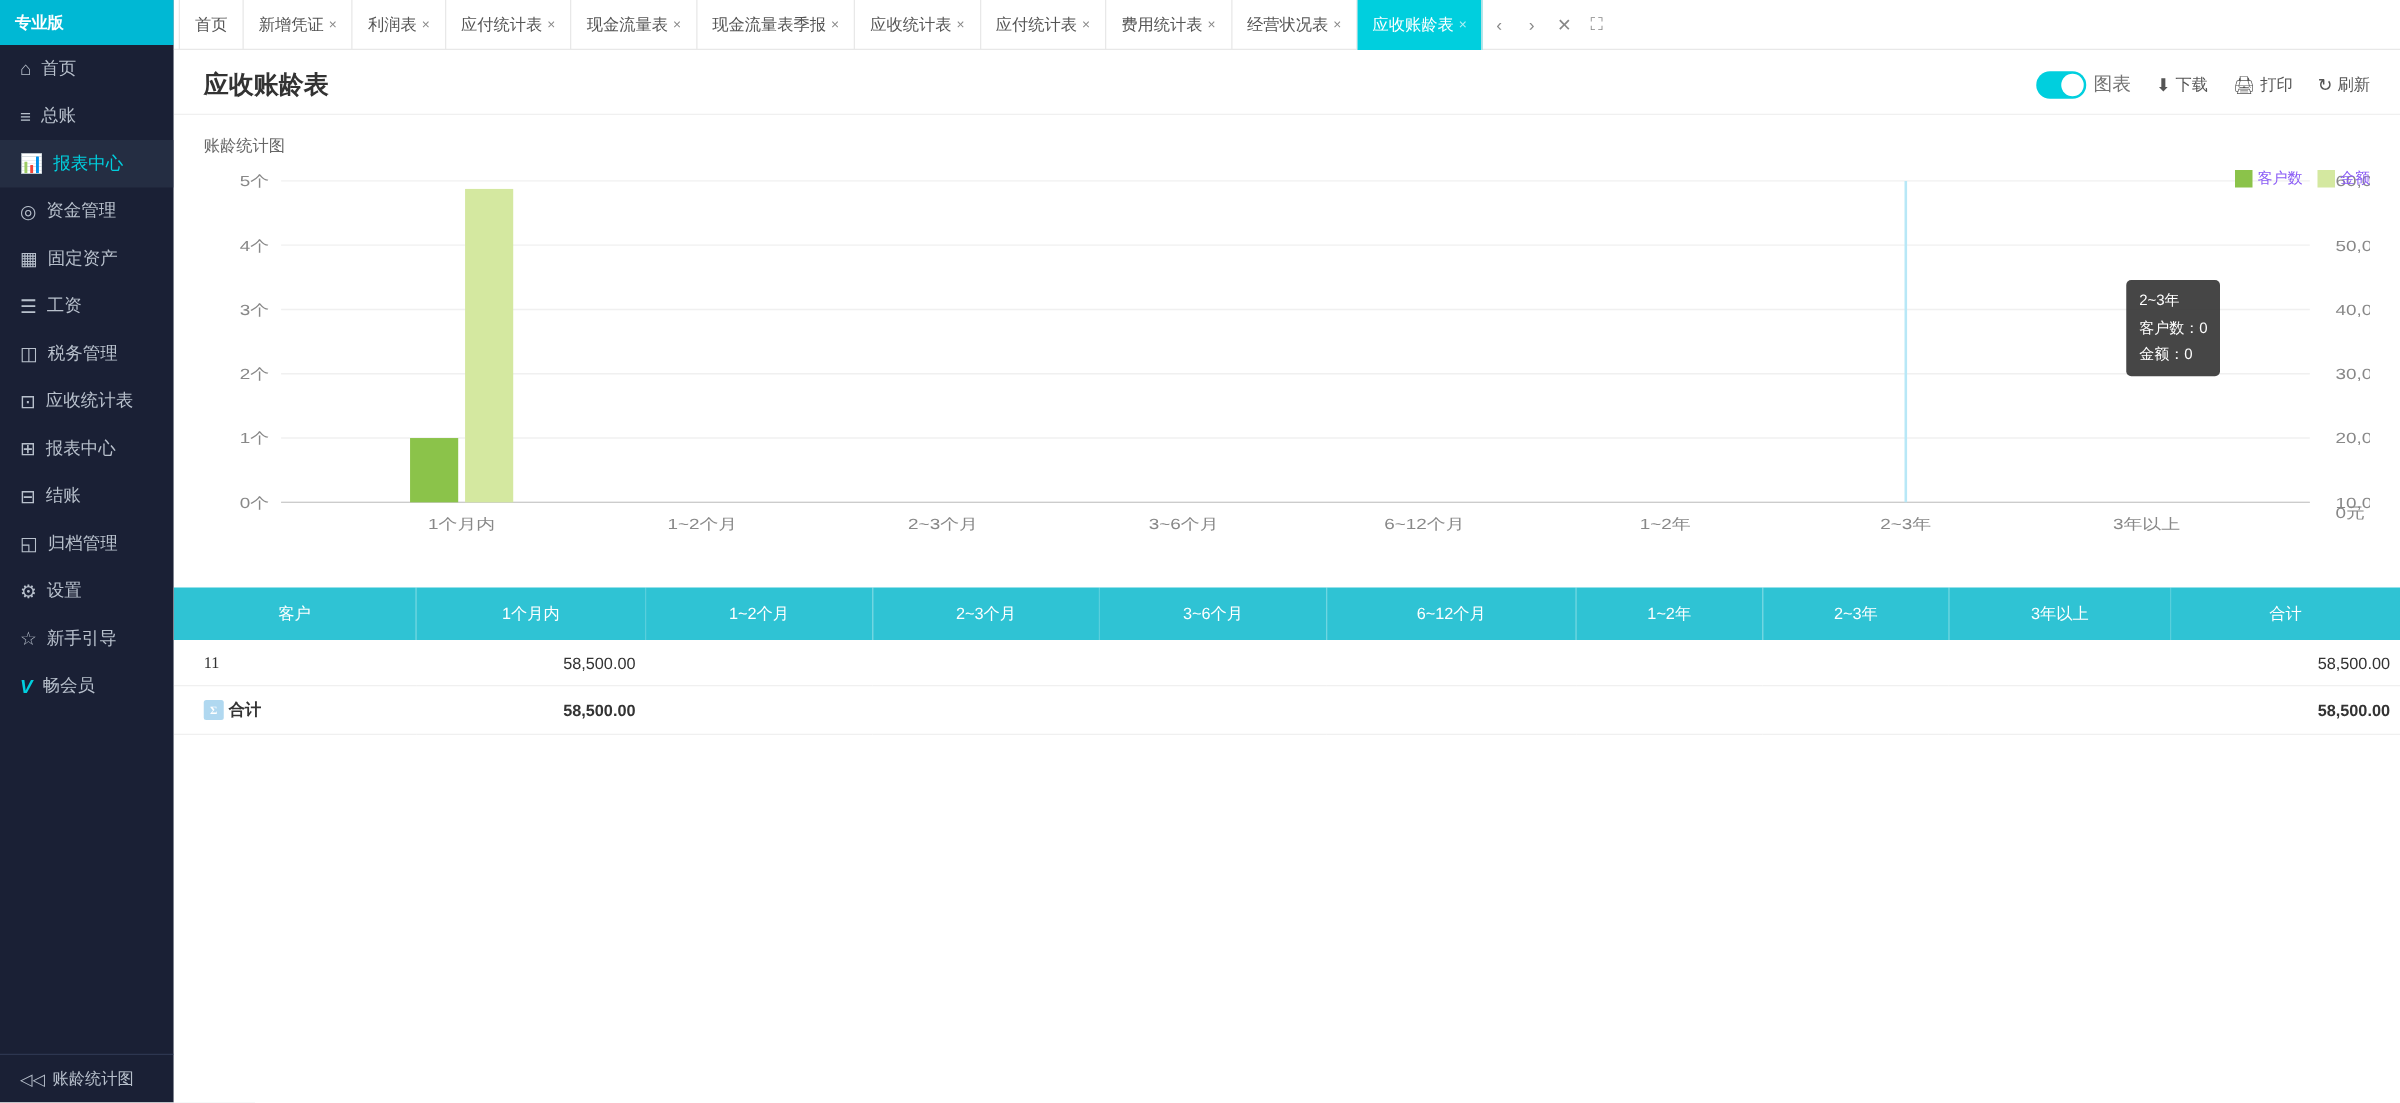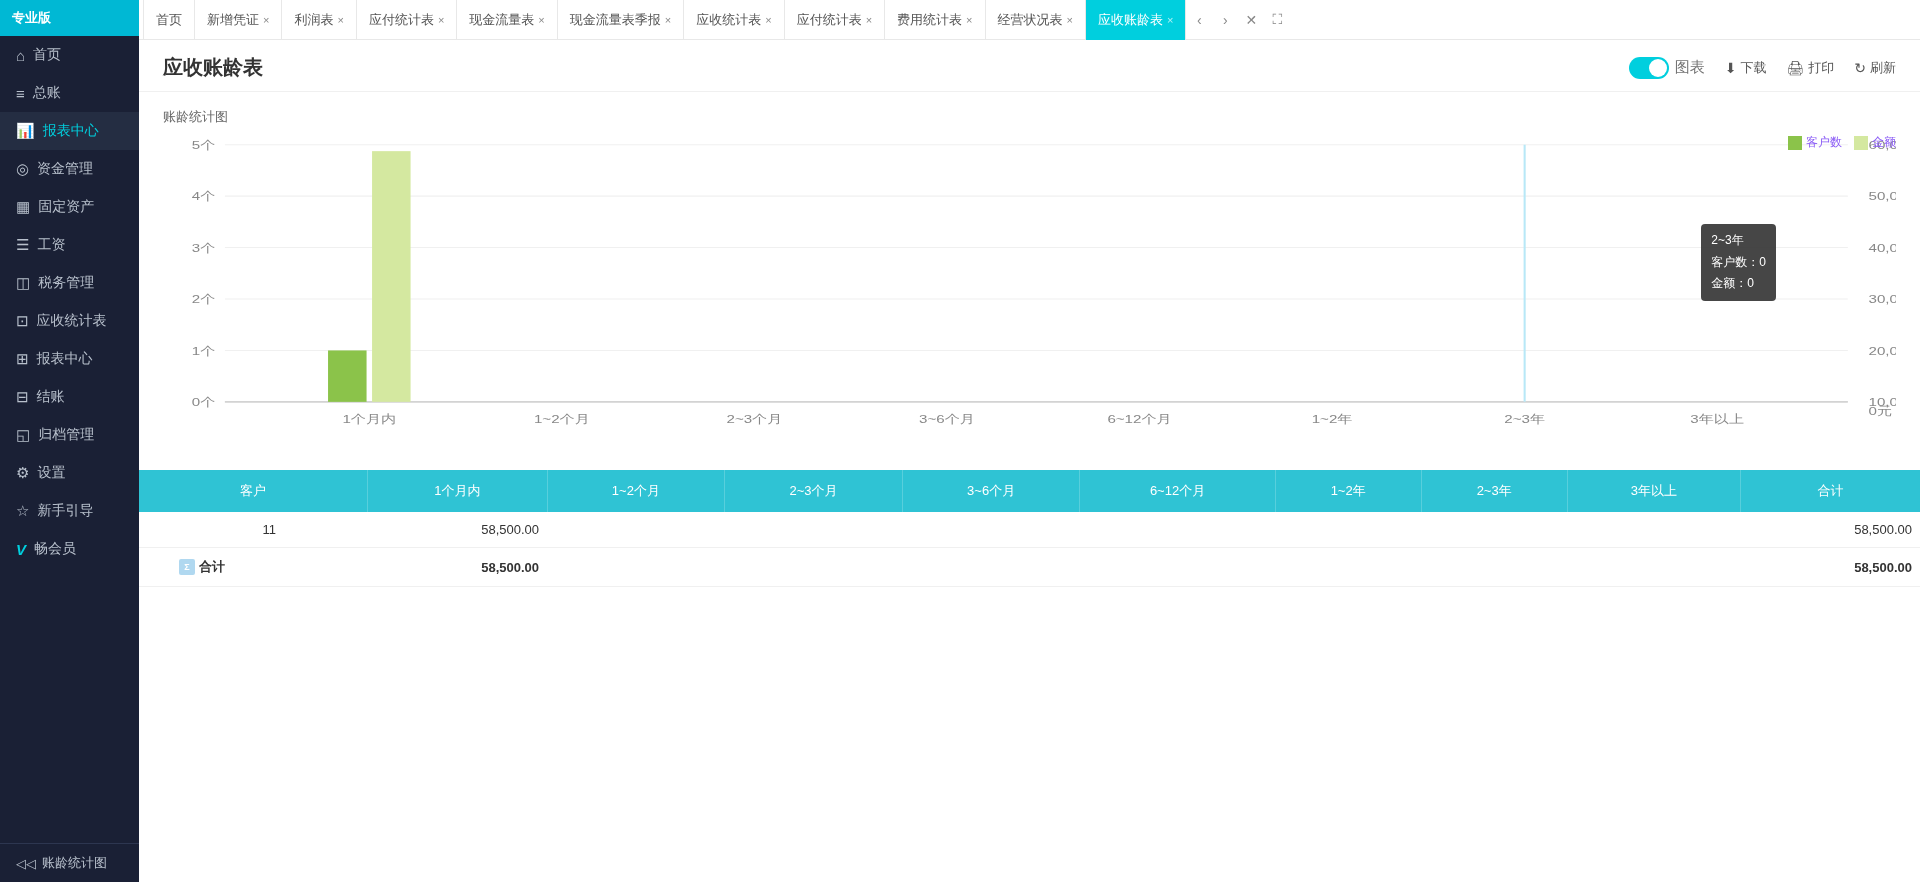--- a/index.html
+++ b/index.html
@@ -240,21 +240,21 @@
     .data-table thead th:last-child { border-right: none; }
     .data-table tbody tr {
       border-bottom: 1px solid #f0f0f0;
     }
     .data-table tbody td {
       padding: 10px 8px;
       text-align: right;
       font-size: 13px;
       color: #333;
     }
-    .data-table tbody td:first-child { text-align: center; padding-left: 40px; }
+    .data-table tbody td:first-child { text-align: left; padding-left: 24px; font-family: Liberation Serif, serif; }
     .data-table .total-row td {
       font-weight: bold;
     }
     .total-row td:first-child {
       display: flex;
       align-items: center;
       gap: 4px;
     }
     .total-icon {
       width: 16px;

